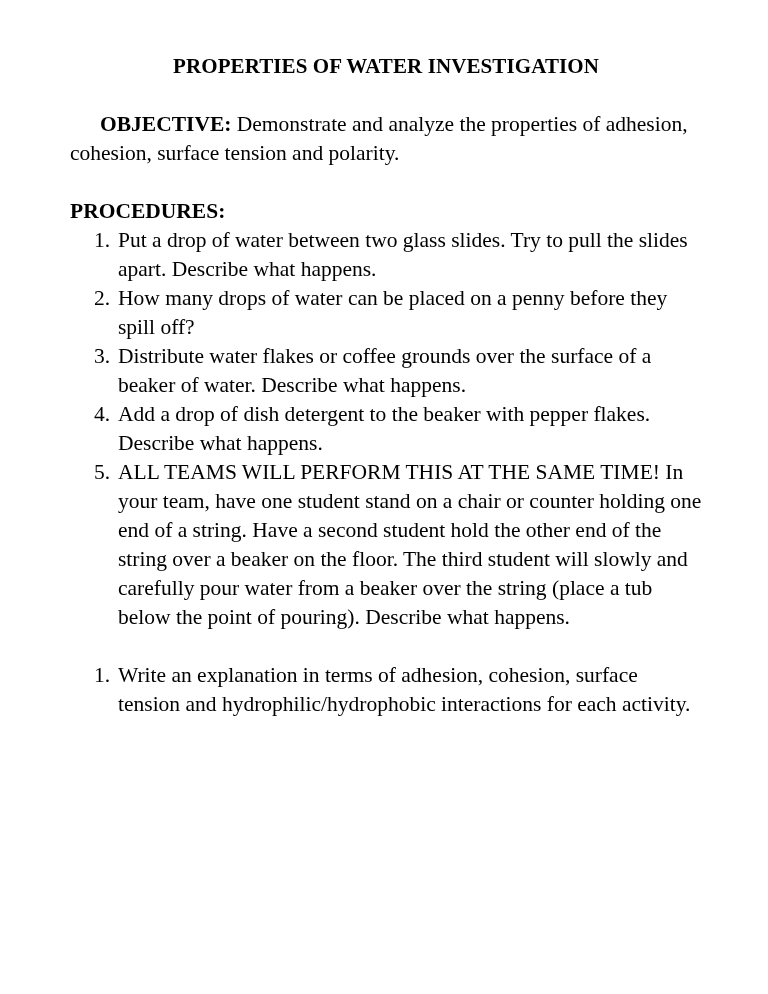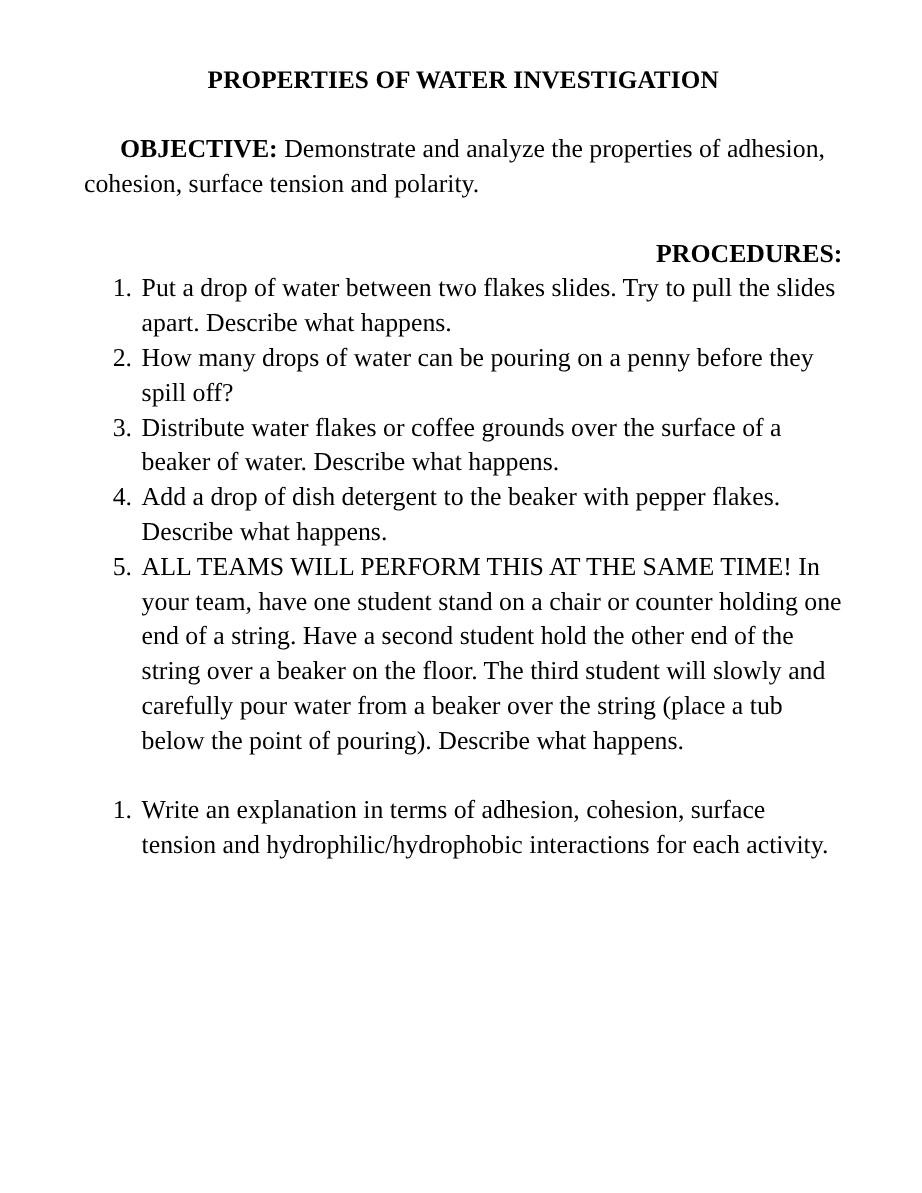--- a/index.html
+++ b/index.html
@@ -45,21 +45,20 @@
   .lead {
     font-weight: bold;
     margin-left: 30px;
   }
   .section-heading {
     font-size: 21.5px;
     line-height: 29px;
     font-weight: bold;
     margin: 0;
     padding: 0;
-    text-align: right;
   }
   ol.proc-list {
     list-style: none;
     margin: 0;
     padding: 0;
   }
   ol.proc-list > li {
     position: relative;
     font-size: 21.5px;
     line-height: 29px;
@@ -92,25 +91,25 @@
 
     <p class="para"><span class="lead">OBJECTIVE:</span><span> Demonstrate and analyze the properties of adhesion, cohesion, surface tension and polarity.</span></p>
 
     <div class="spacer"></div>
 
     <h2 class="section-heading">PROCEDURES:</h2>
 
     <ol class="proc-list">
       <li>
         <span class="marker">1.</span>
-        <span class="item-body">Put a drop of water between two flakes slides. Try to pull the slides apart. Describe what happens.</span>
+        <span class="item-body">Put a drop of water between two glass slides. Try to pull the slides apart. Describe what happens.</span>
       </li>
       <li>
         <span class="marker">2.</span>
-        <span class="item-body">How many drops of water can be pouring on a penny before they spill off?</span>
+        <span class="item-body">How many drops of water can be placed on a penny before they spill off?</span>
       </li>
       <li>
         <span class="marker">3.</span>
         <span class="item-body">Distribute water flakes or coffee grounds over the surface of a beaker of water. Describe what happens.</span>
       </li>
       <li>
         <span class="marker">4.</span>
         <span class="item-body">Add a drop of dish detergent to the beaker with pepper flakes. Describe what happens.</span>
       </li>
       <li>

